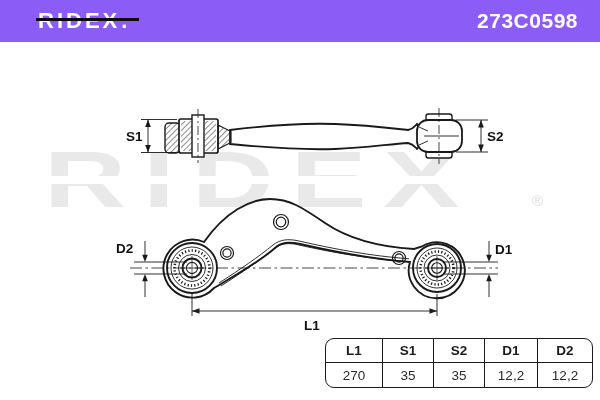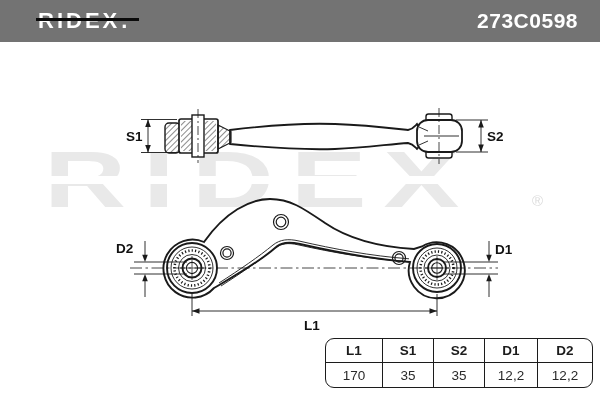--- a/index.html
+++ b/index.html
@@ -4,21 +4,21 @@
 <style>
   * { margin:0; padding:0; box-sizing:border-box; }
   html,body { width:600px; height:400px; }
   body {
     position:relative; overflow:hidden; background:#ffffff;
     font-family:"Liberation Sans", sans-serif;
   }
   
   .header {
     position:absolute; left:0; top:0; width:600px; height:42px;
-    background:#737373; display:flex; align-items:center; justify-content:space-between;
+    background:#8b5cf6; display:flex; align-items:center; justify-content:space-between;
     padding:0 22px 0 38px;
   }
   .brand { position:relative; display:flex; align-items:baseline; }
   .brand-text {
     color:#ffffff; font-weight:900; font-size:22px; letter-spacing:3px;
     position:relative; line-height:22px;
   }
   .brand-slice {
     position:absolute; left:-2px; top:10px; width:103px; height:2.6px;
     background:#0b0b0b;
@@ -215,18 +215,18 @@
   </div>
   <div class="part-number">273C0598</div>
 </div>
 
 <div class="dims-table">
   <div class="dims-cell dims-head">L1</div>
   <div class="dims-cell dims-head">S1</div>
   <div class="dims-cell dims-head">S2</div>
   <div class="dims-cell dims-head">D1</div>
   <div class="dims-cell dims-head">D2</div>
-  <div class="dims-cell dims-val">170</div>
+  <div class="dims-cell dims-val">270</div>
   <div class="dims-cell dims-val">35</div>
   <div class="dims-cell dims-val">35</div>
   <div class="dims-cell dims-val">12,2</div>
   <div class="dims-cell dims-val">12,2</div>
 </div>
 
 </body></html>

